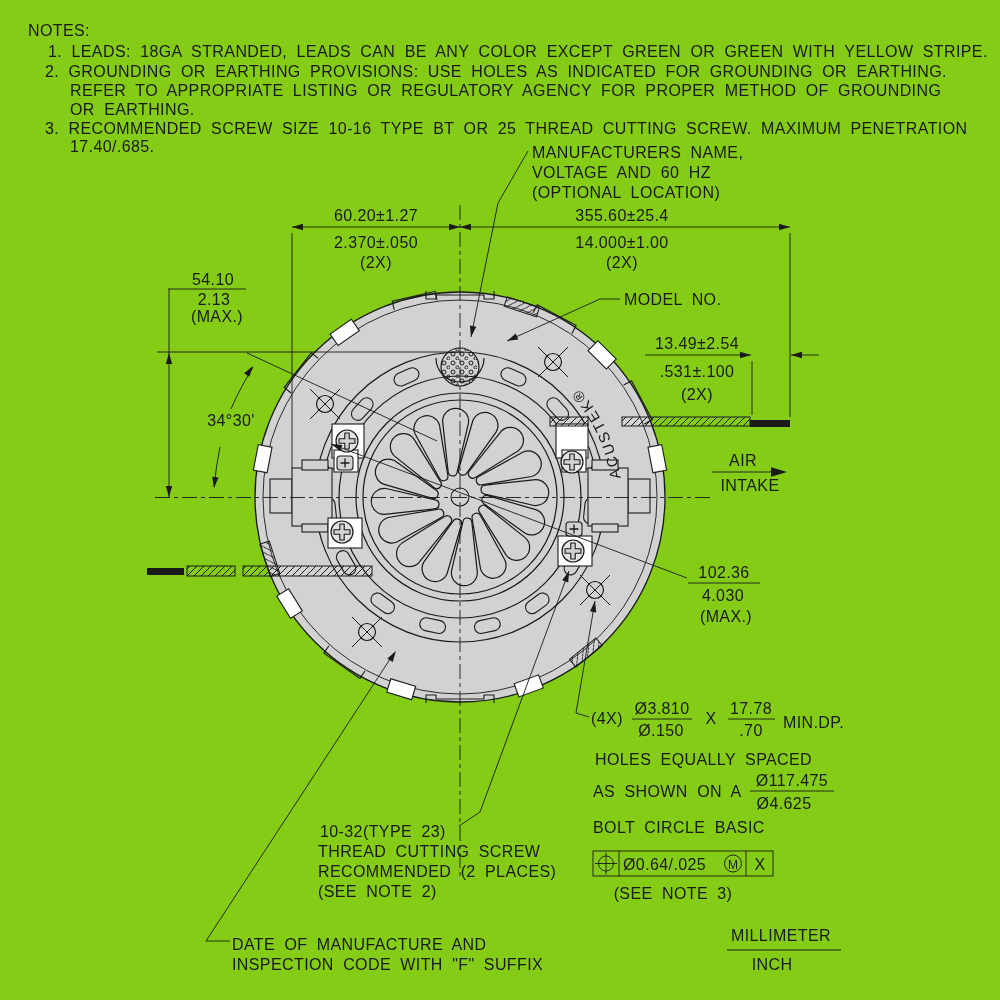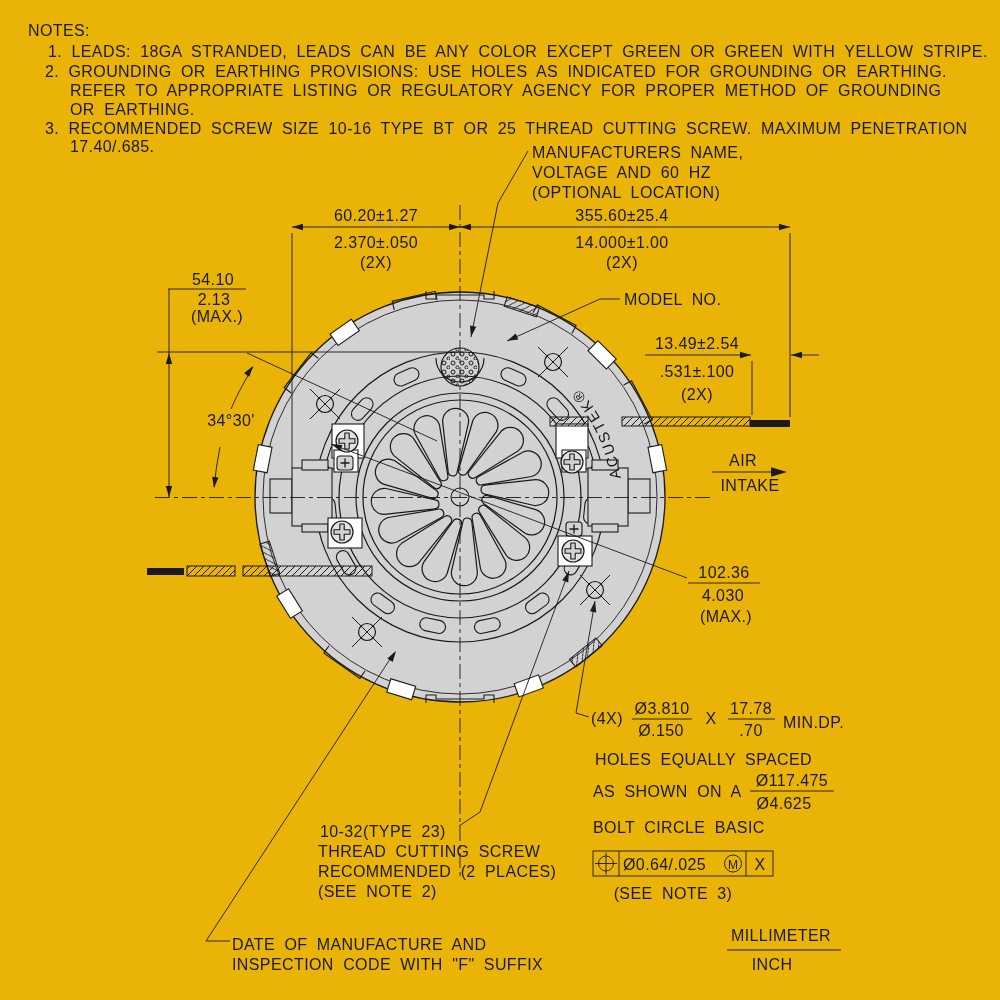--- a/index.html
+++ b/index.html
@@ -1,16 +1,16 @@
 <!DOCTYPE html>
 <html><head>
 <meta charset="utf-8">
 <style>
   html,body{margin:0;padding:0;background:#ffffff;}
-  #stage{position:relative;width:1000px;height:1000px;background:#eab308;overflow:hidden;
+  #stage{position:relative;width:1000px;height:1000px;background:#84cc16;overflow:hidden;
          font-family:"Liberation Sans", sans-serif;}
   svg{position:absolute;left:0;top:0;}
   .ln{stroke:#1a1a1a;stroke-width:1.2;fill:none;}
   .thin{stroke:#1a1a1a;stroke-width:0.9;fill:none;}
   .body{fill:#d2d2d2;stroke:#1a1a1a;stroke-width:1.3;}
   .gfill{fill:#d2d2d2;stroke:#1a1a1a;stroke-width:1.1;}
   .wfill{fill:#ffffff;stroke:#1a1a1a;stroke-width:1.1;}
   .arrw{fill:#1a1a1a;stroke:none;}
   .cl{stroke:#1a1a1a;stroke-width:0.9;fill:none;stroke-dasharray:15 4 4 4;}
   text{fill:#1a1a1a;font-family:"Liberation Sans", sans-serif;font-size:16px;

